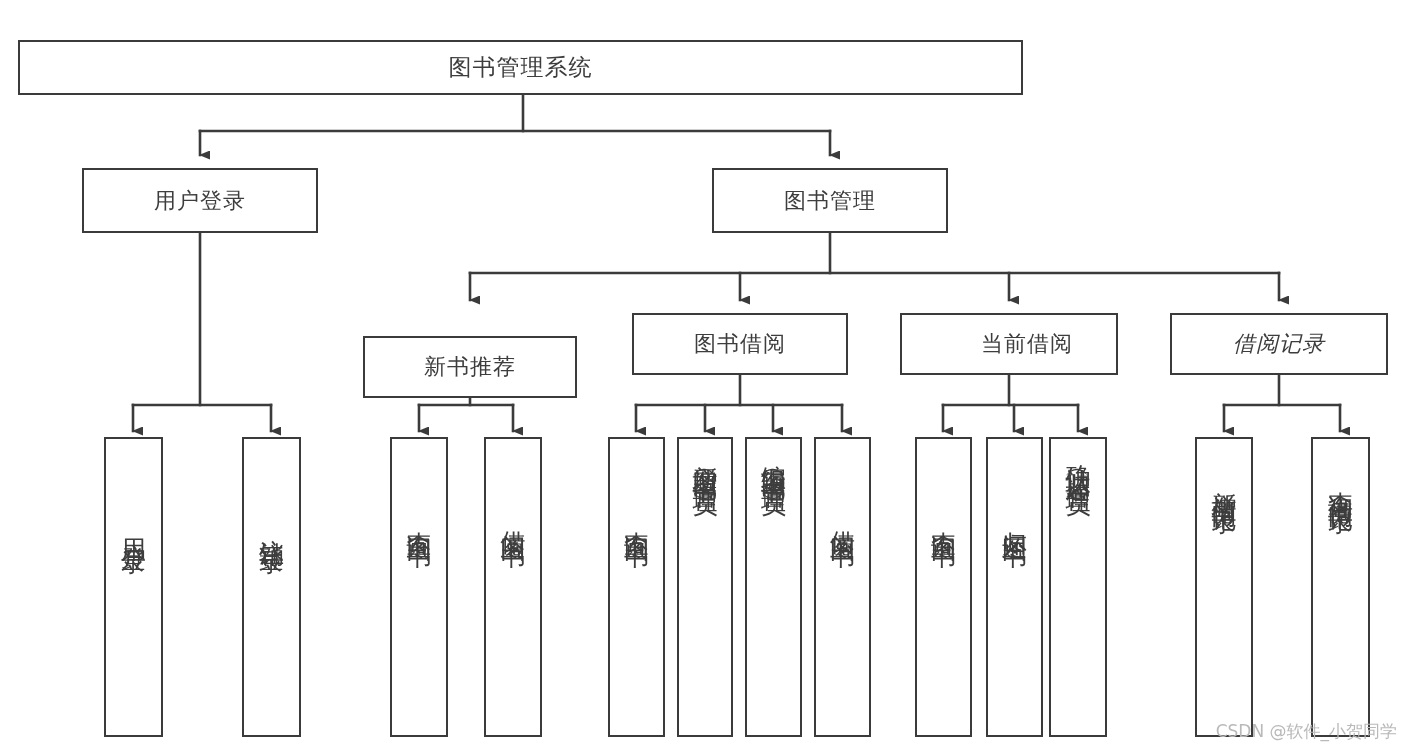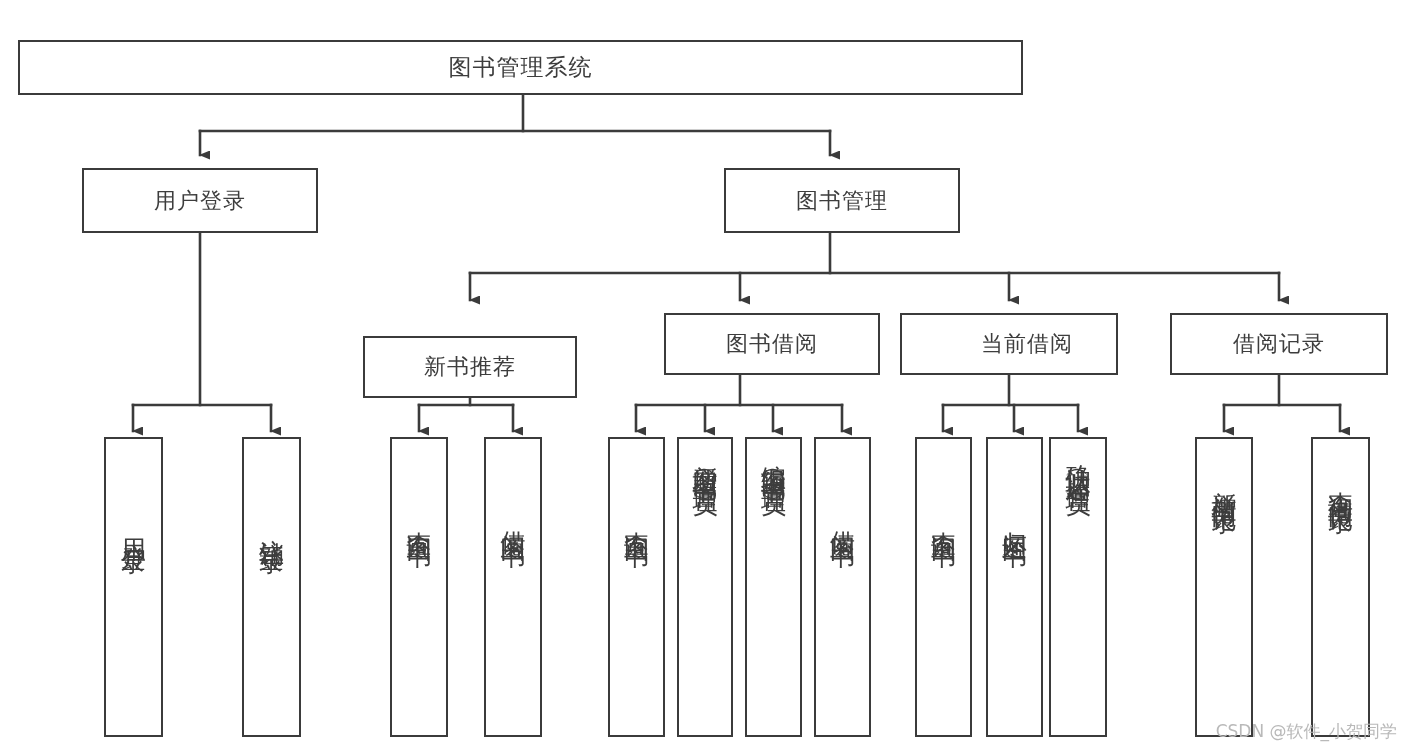--- a/index.html
+++ b/index.html
@@ -127,34 +127,34 @@
     </g>
   </svg>
 
   <div class="node horiz root" style="left:18px;top:13px;width:1005px;height:55px;margin-top:27px;">
     <span class="txt">图书管理系统</span>
   </div>
 
   <div class="node horiz" style="left:82px;top:168px;width:236px;height:65px;">
     <span class="txt">用户登录</span>
   </div>
-  <div class="node horiz" style="left:712px;top:168px;width:236px;height:65px;margin-left:12px;">
+  <div class="node horiz" style="left:712px;top:168px;width:236px;height:65px;">
     <span class="txt">图书管理</span>
   </div>
 
   <div class="node horiz" style="left:363px;top:299px;width:214px;height:62px;margin-top:37px;">
     <span class="txt">新书推荐</span>
   </div>
-  <div class="node horiz" style="left:632px;top:313px;width:216px;height:62px;margin-left:32px;">
+  <div class="node horiz" style="left:632px;top:313px;width:216px;height:62px;">
     <span class="txt">图书借阅</span>
   </div>
   <div class="node horiz" style="left:900px;top:313px;width:218px;height:62px;padding-left:36px;">
     <span class="txt">当前借阅</span>
   </div>
-  <div class="node horiz" style="left:1170px;top:313px;width:218px;height:62px;">
+  <div class="node horiz" style="left:1170px;top:313px;width:218px;height:62px;font-style:italic;">
     <span class="txt">借阅记录</span>
   </div>
 
   <div class="node vert" style="left:104px;top:437px;width:59px;height:300px;padding-top:80px;">
     <span class="txt">用户登录</span>
   </div>
   <div class="node vert" style="left:242px;top:437px;width:59px;height:300px;padding-top:80px;">
     <span class="txt">注销登录</span>
   </div>
 

